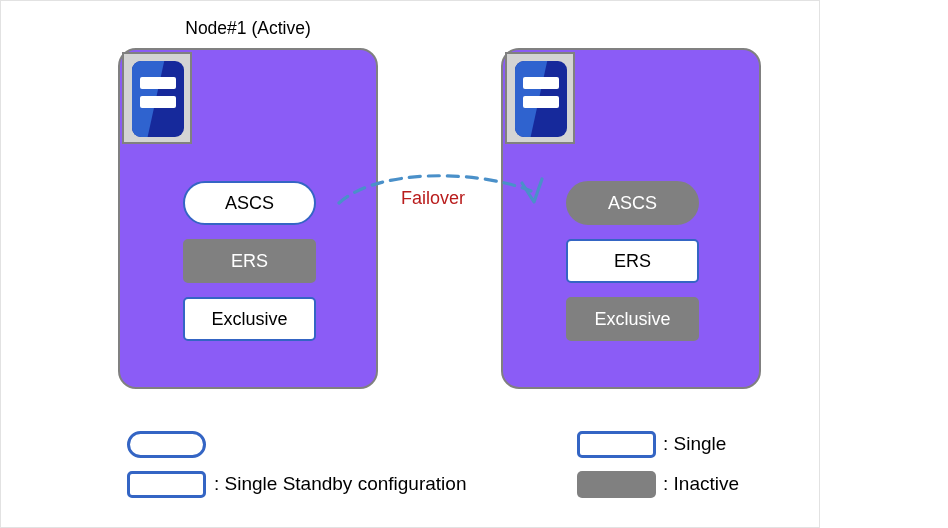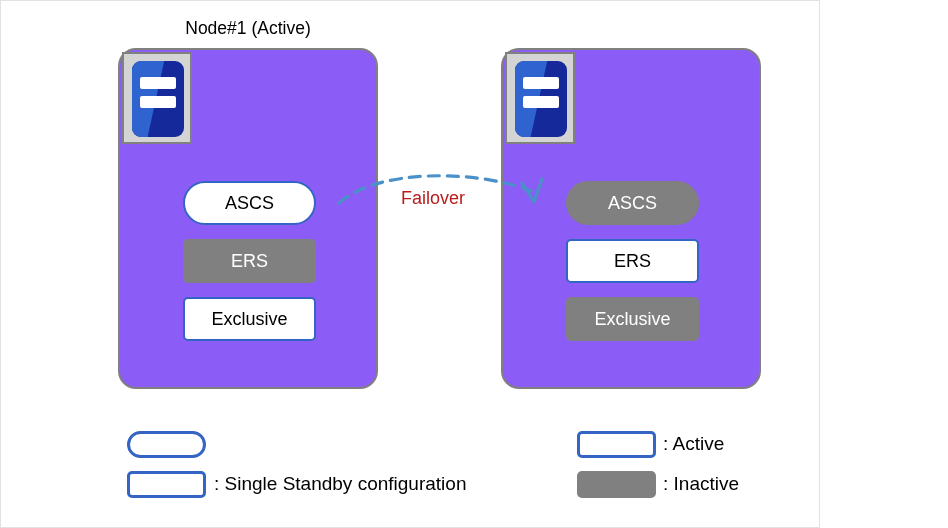--- a/index.html
+++ b/index.html
@@ -191,18 +191,18 @@
   </svg>
 
   <div class="failover-label" style="left:400px; top:187px;">Failover</div>
 
   <div class="legend-shape pill outline" style="left:126px; top:430px;"></div>
 
   <div class="legend-shape rect outline" style="left:126px; top:470px;"></div>
   <div class="legend-text" style="left:213px; top:472px;">: Single Standby configuration</div>
 
   <div class="legend-shape rect outline" style="left:576px; top:430px;"></div>
-  <div class="legend-text" style="left:662px; top:432px;">: Active</div>
+  <div class="legend-text" style="left:662px; top:432px;">: Single</div>
 
   <div class="legend-shape rect filled" style="left:576px; top:470px;"></div>
   <div class="legend-text" style="left:662px; top:472px;">: Inactive</div>
 
 </div>
 
 </body></html>

